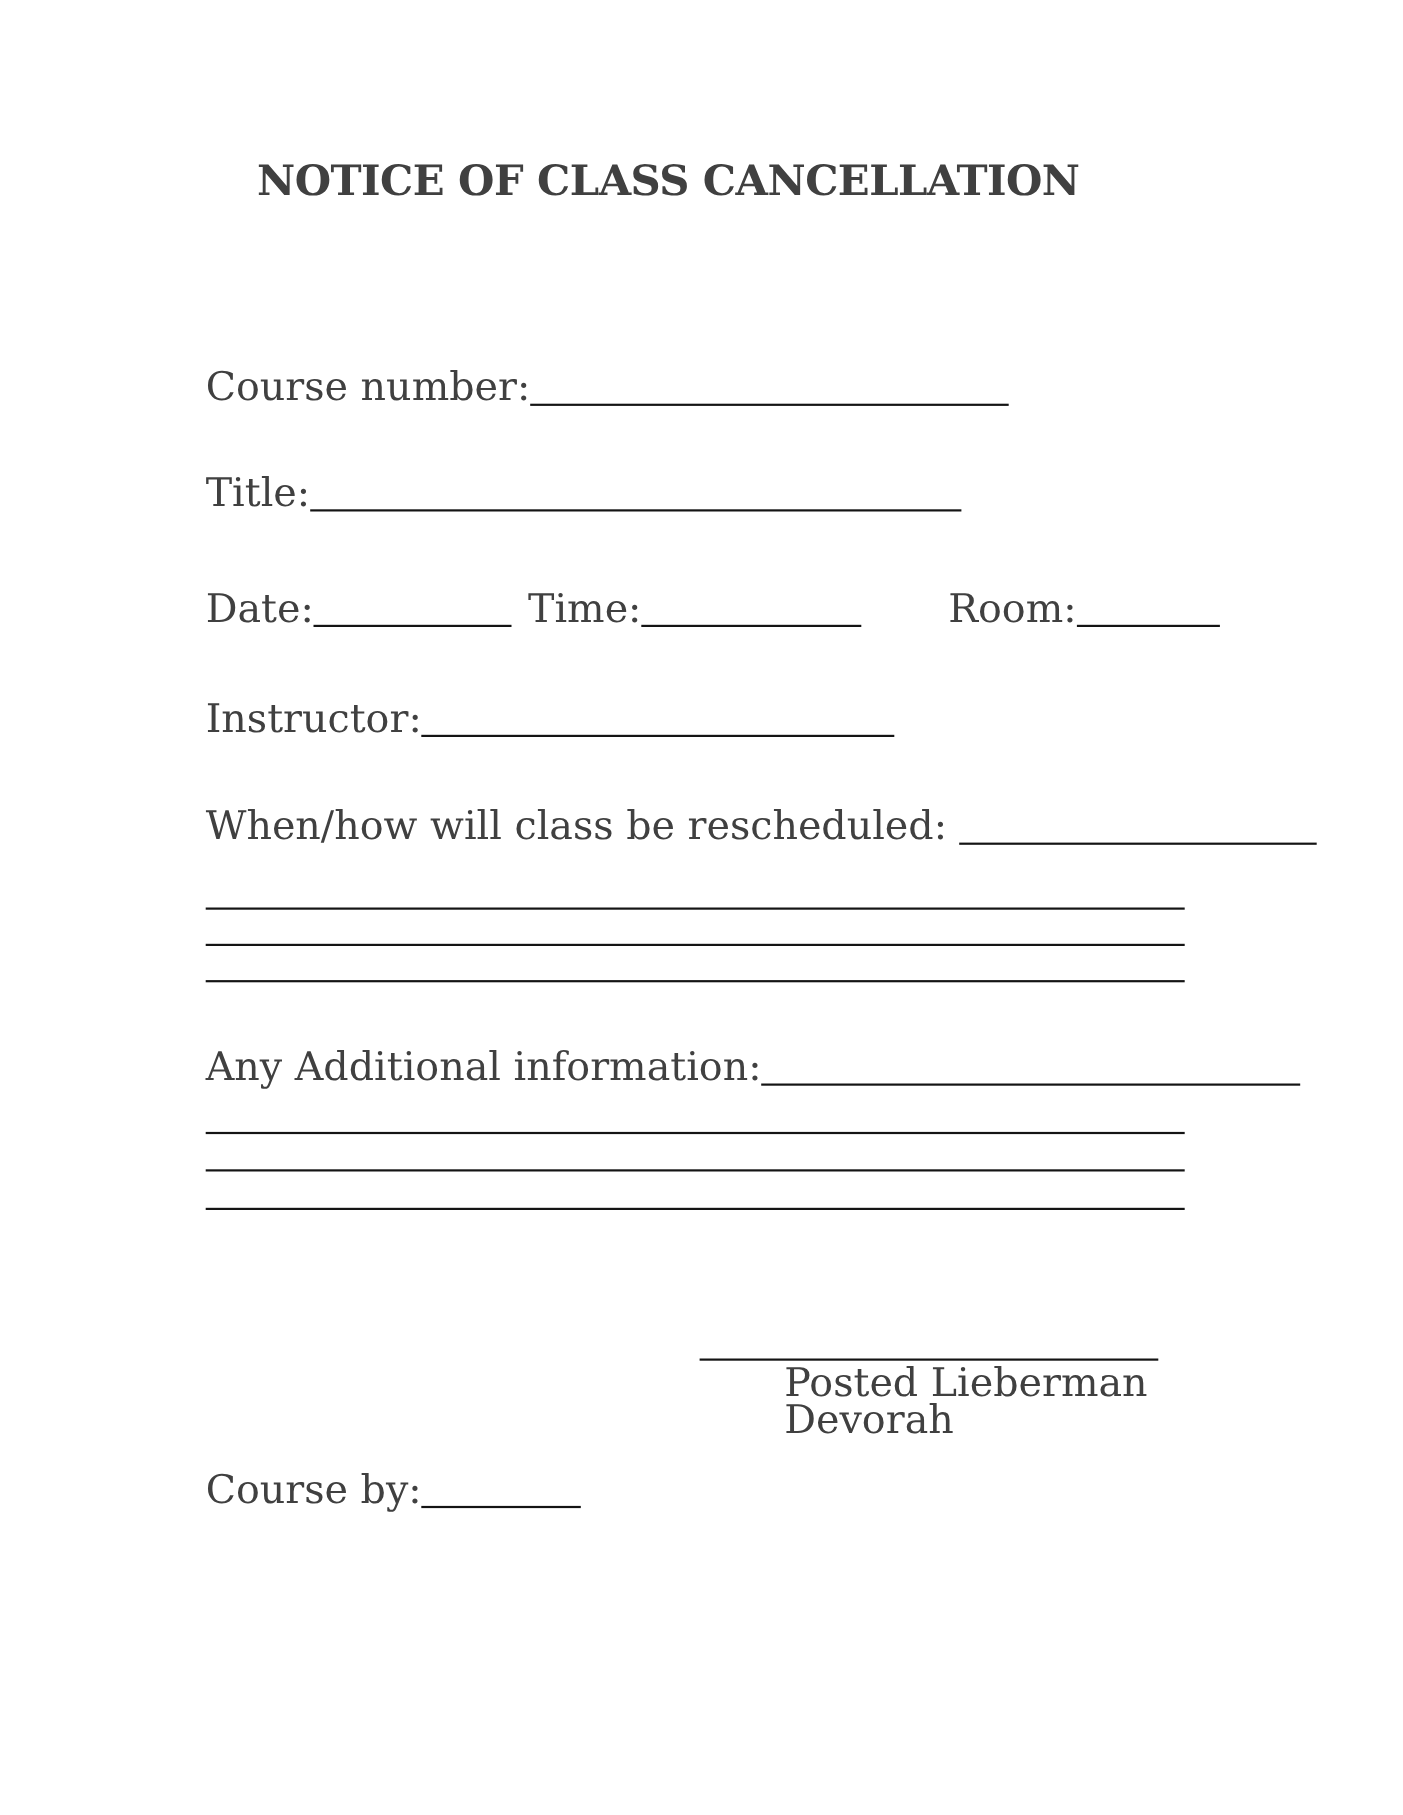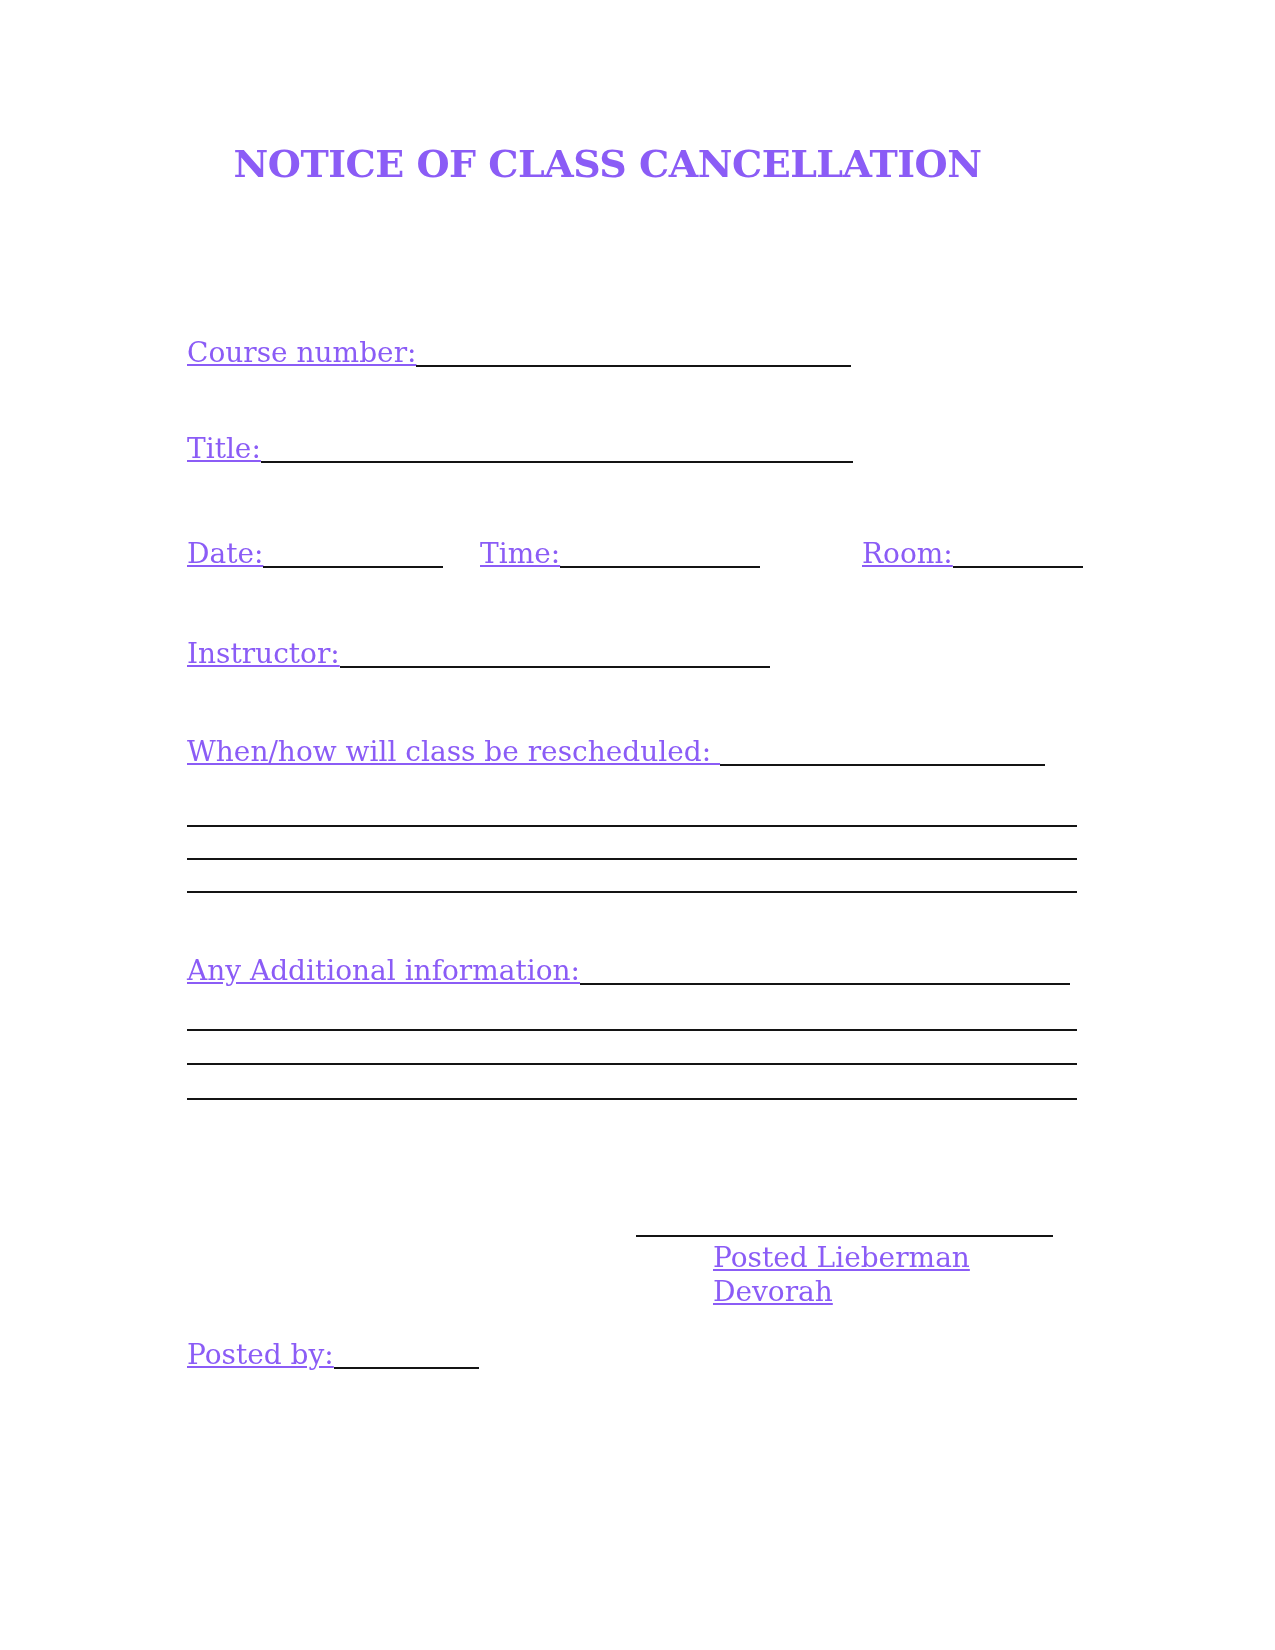--- a/index.html
+++ b/index.html
@@ -5,41 +5,40 @@
   html, body {
     margin: 0;
     padding: 0;
     background: #ffffff;
   }
   .page {
     position: relative;
     width: 1275px;
     height: 1650px;
     background: #ffffff;
-    color: #8b5cf6;
+    color: #404040;
     font-family: "DejaVu Serif", serif;
     overflow: hidden;
   }
   .doc-title {
     position: absolute;
     top: 141px;
     left: 0;
     width: 1215px;
     text-align: center;
     font-size: 38px;
     font-weight: bold;
     letter-spacing: -0.5px;
     white-space: nowrap;
   }
   .row {
     position: absolute;
-    font-size: 28px;
+    font-size: 36px;
     white-space: nowrap;
     line-height: 34px;
-    text-decoration: underline;
   }
   .blank {
     display: inline-block;
     border-bottom: 2px solid #141414;
     vertical-align: -5px;
     height: 24px;
   }
   .rule {
     position: absolute;
     left: 187px;
@@ -89,15 +88,15 @@
 
   <div class="row" style="top:933px; left:187px;margin-top:21px;"><span>Any Additional information:</span><span class="blank w-add"></span></div>
   <div class="rule" style="top:1029px;"></div>
   <div class="rule" style="top:1063px;"></div>
   <div class="rule" style="top:1098px;"></div>
 
   <div class="sig-line"></div>
   <div class="row" style="top:1241px; left:713px;">Posted Lieberman</div>
   <div class="row" style="top:1275px; left:713px;">Devorah</div>
 
-  <div class="row" style="top:1338px; left:187px;"><span>Posted by:</span><span class="blank w-posted"></span></div>
+  <div class="row" style="top:1338px; left:187px;"><span>Course by:</span><span class="blank w-posted"></span></div>
 
 </div>
 
 </body></html>

